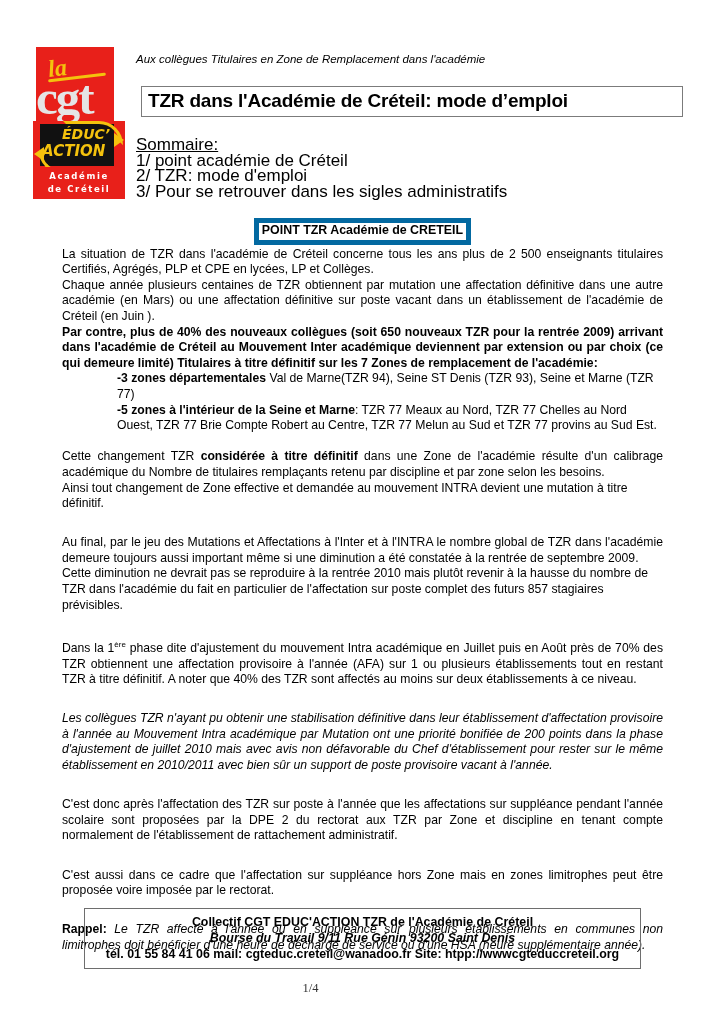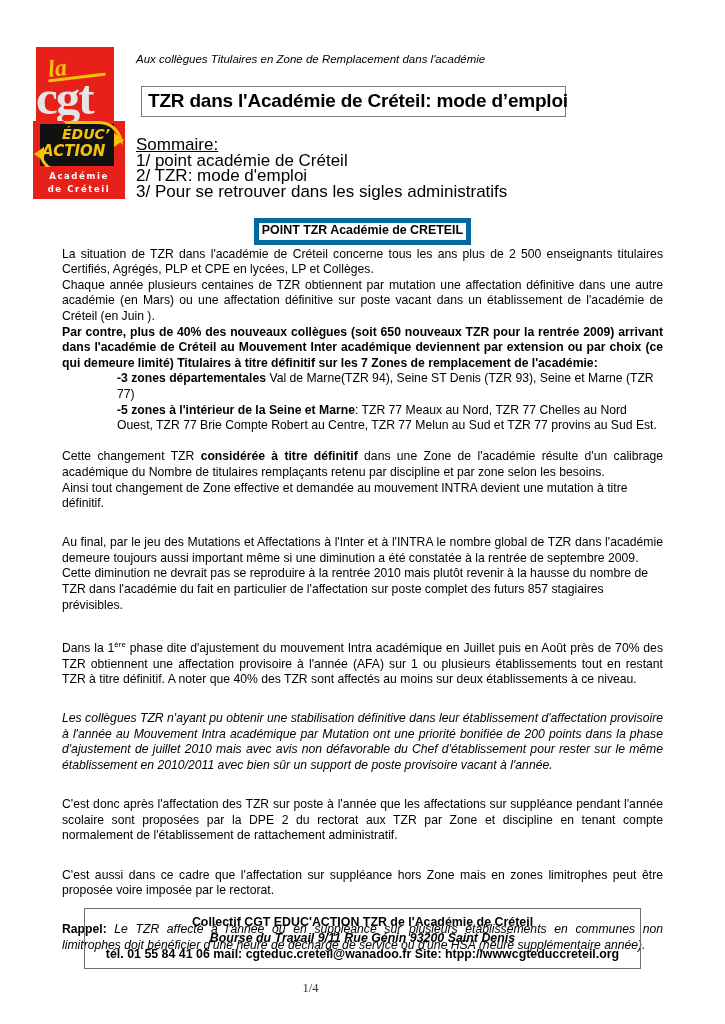--- a/index.html
+++ b/index.html
@@ -156,21 +156,21 @@
     left: 136px;
     top: 53px;
     font-size: 11.5px;
     font-style: italic;
     white-space: nowrap;
   }
   .title-box {
     position: absolute;
     left: 141px;
     top: 86px;
-    width: 425px;
+    width: 542px;
     border: 1px solid #7b7b7b;
     box-shadow: inset 0 0 0 1px #ffffff;
     padding: 3px 4px 4px 6px;
     box-sizing: border-box;
   }
   .title-box .title-text {
     font-size: 19px;
     font-weight: bold;
     letter-spacing: -0.2px;
     white-space: nowrap;

